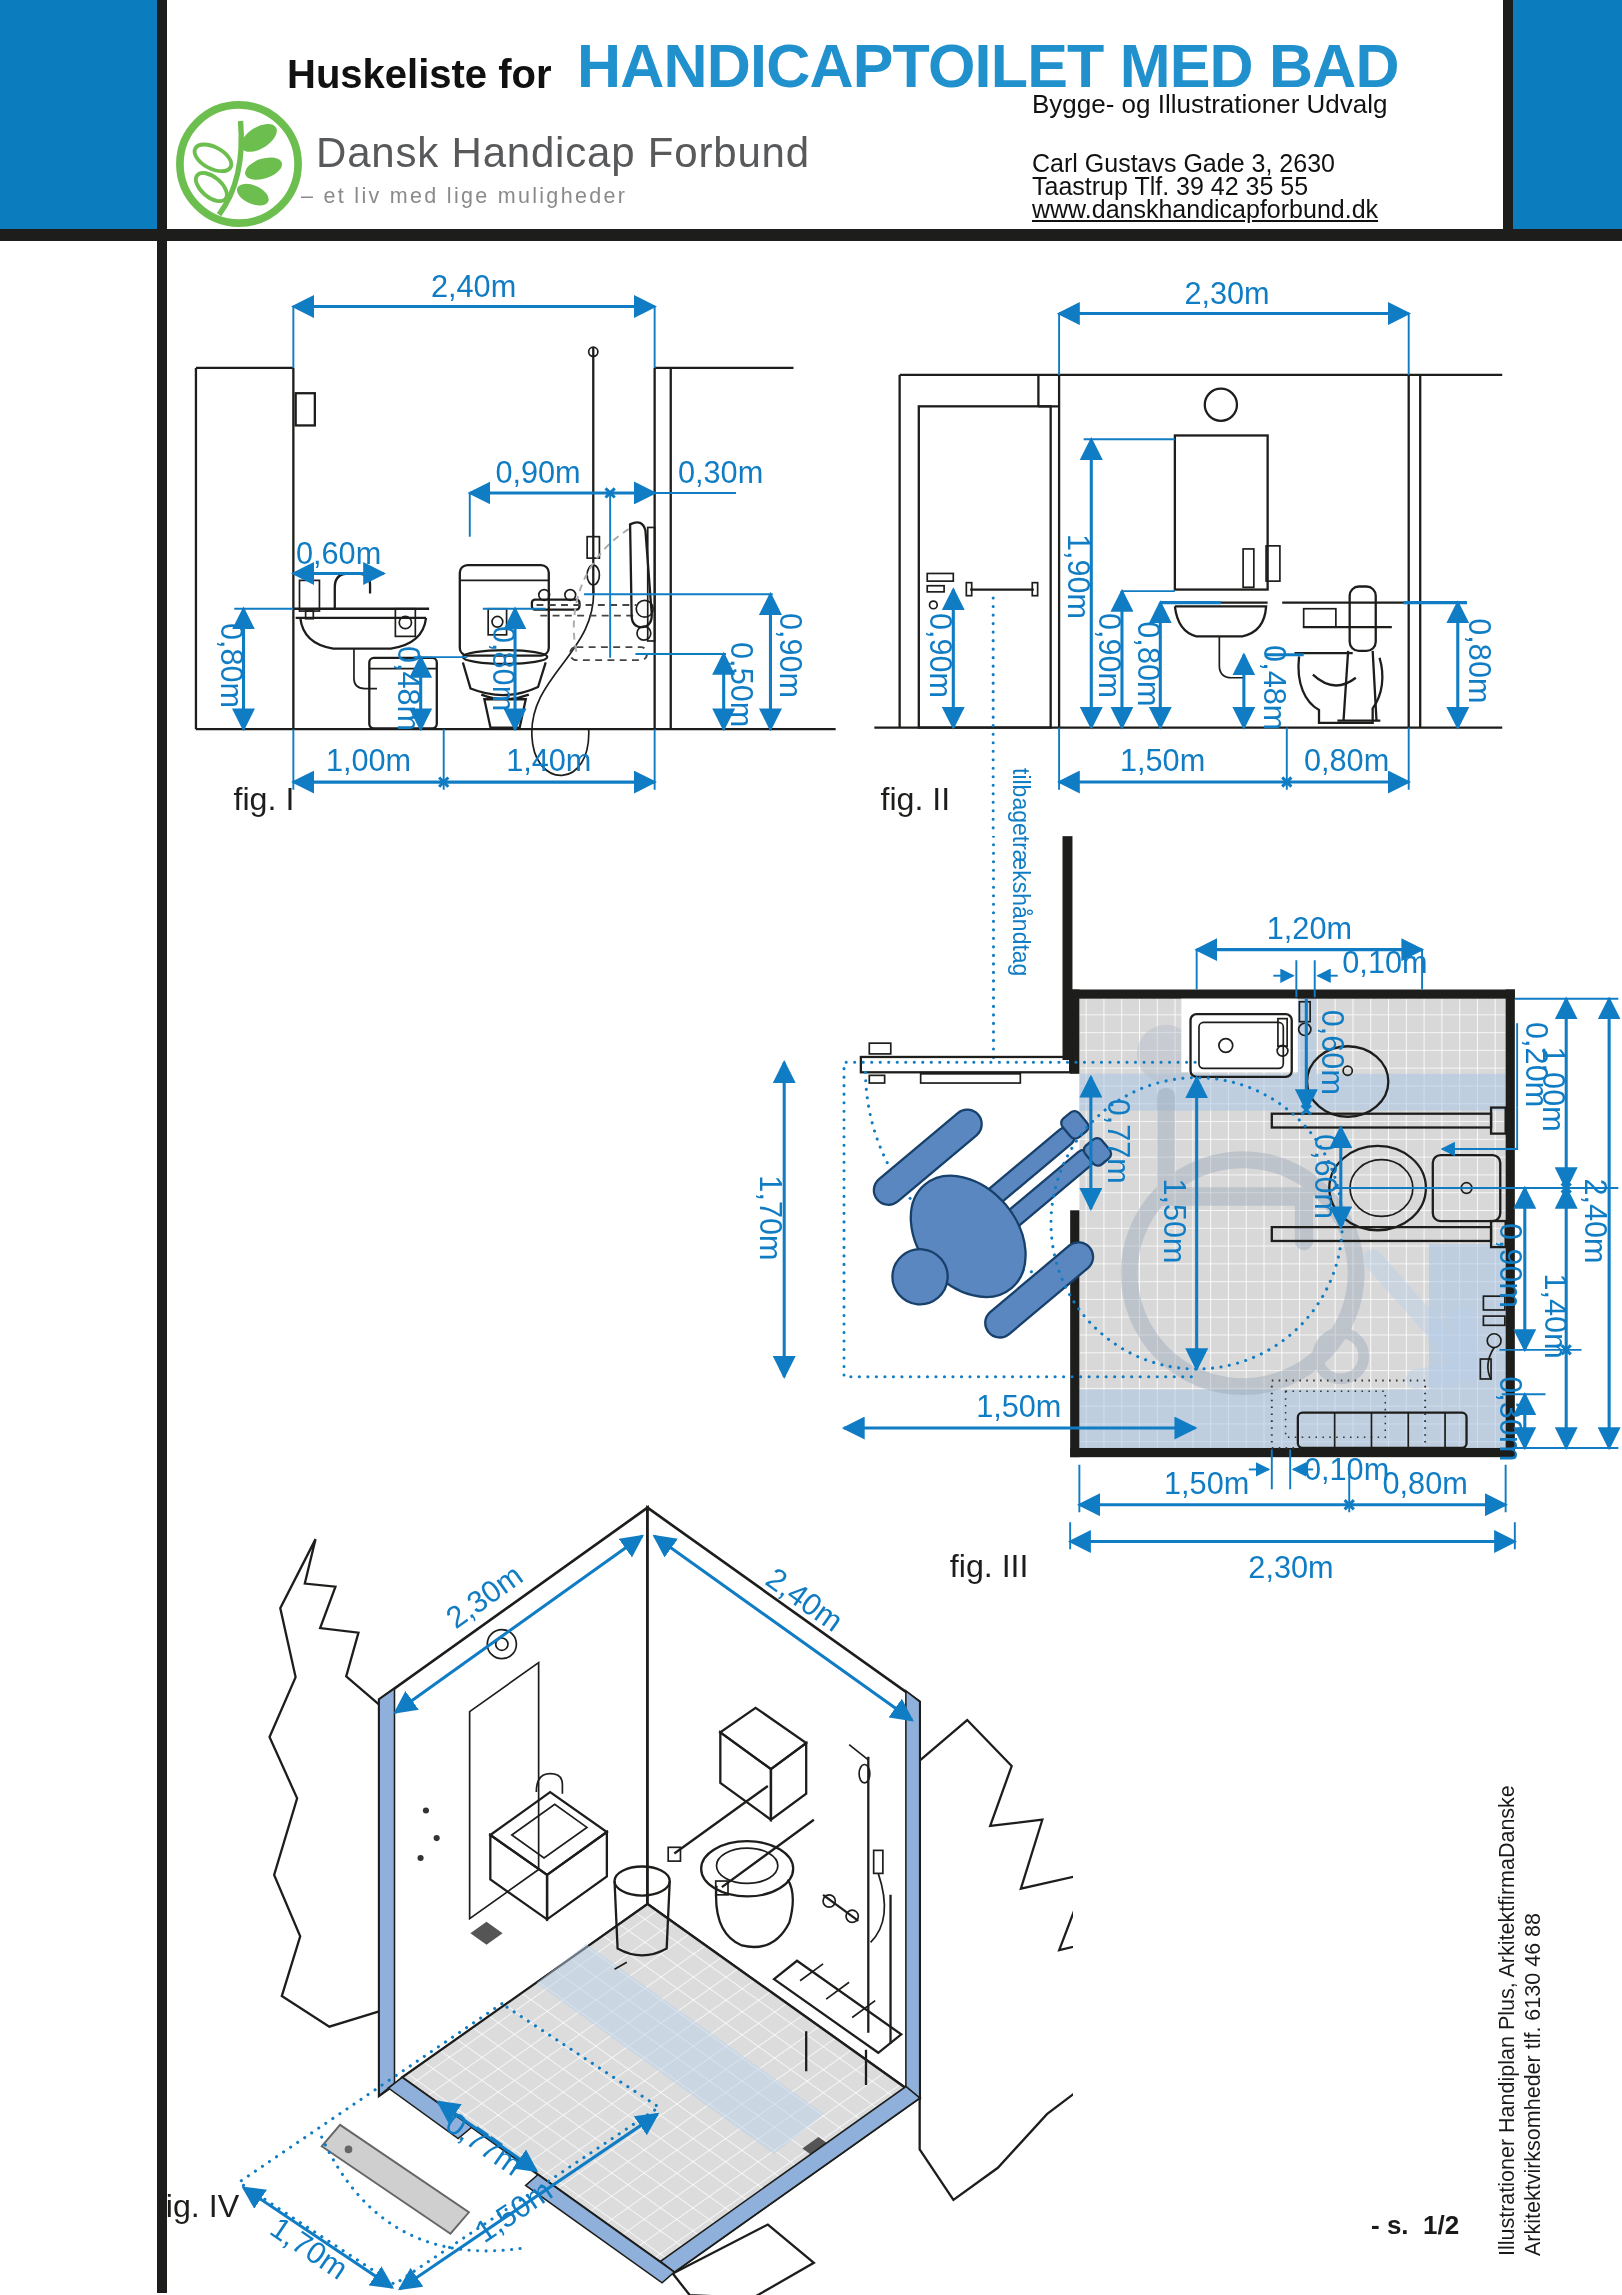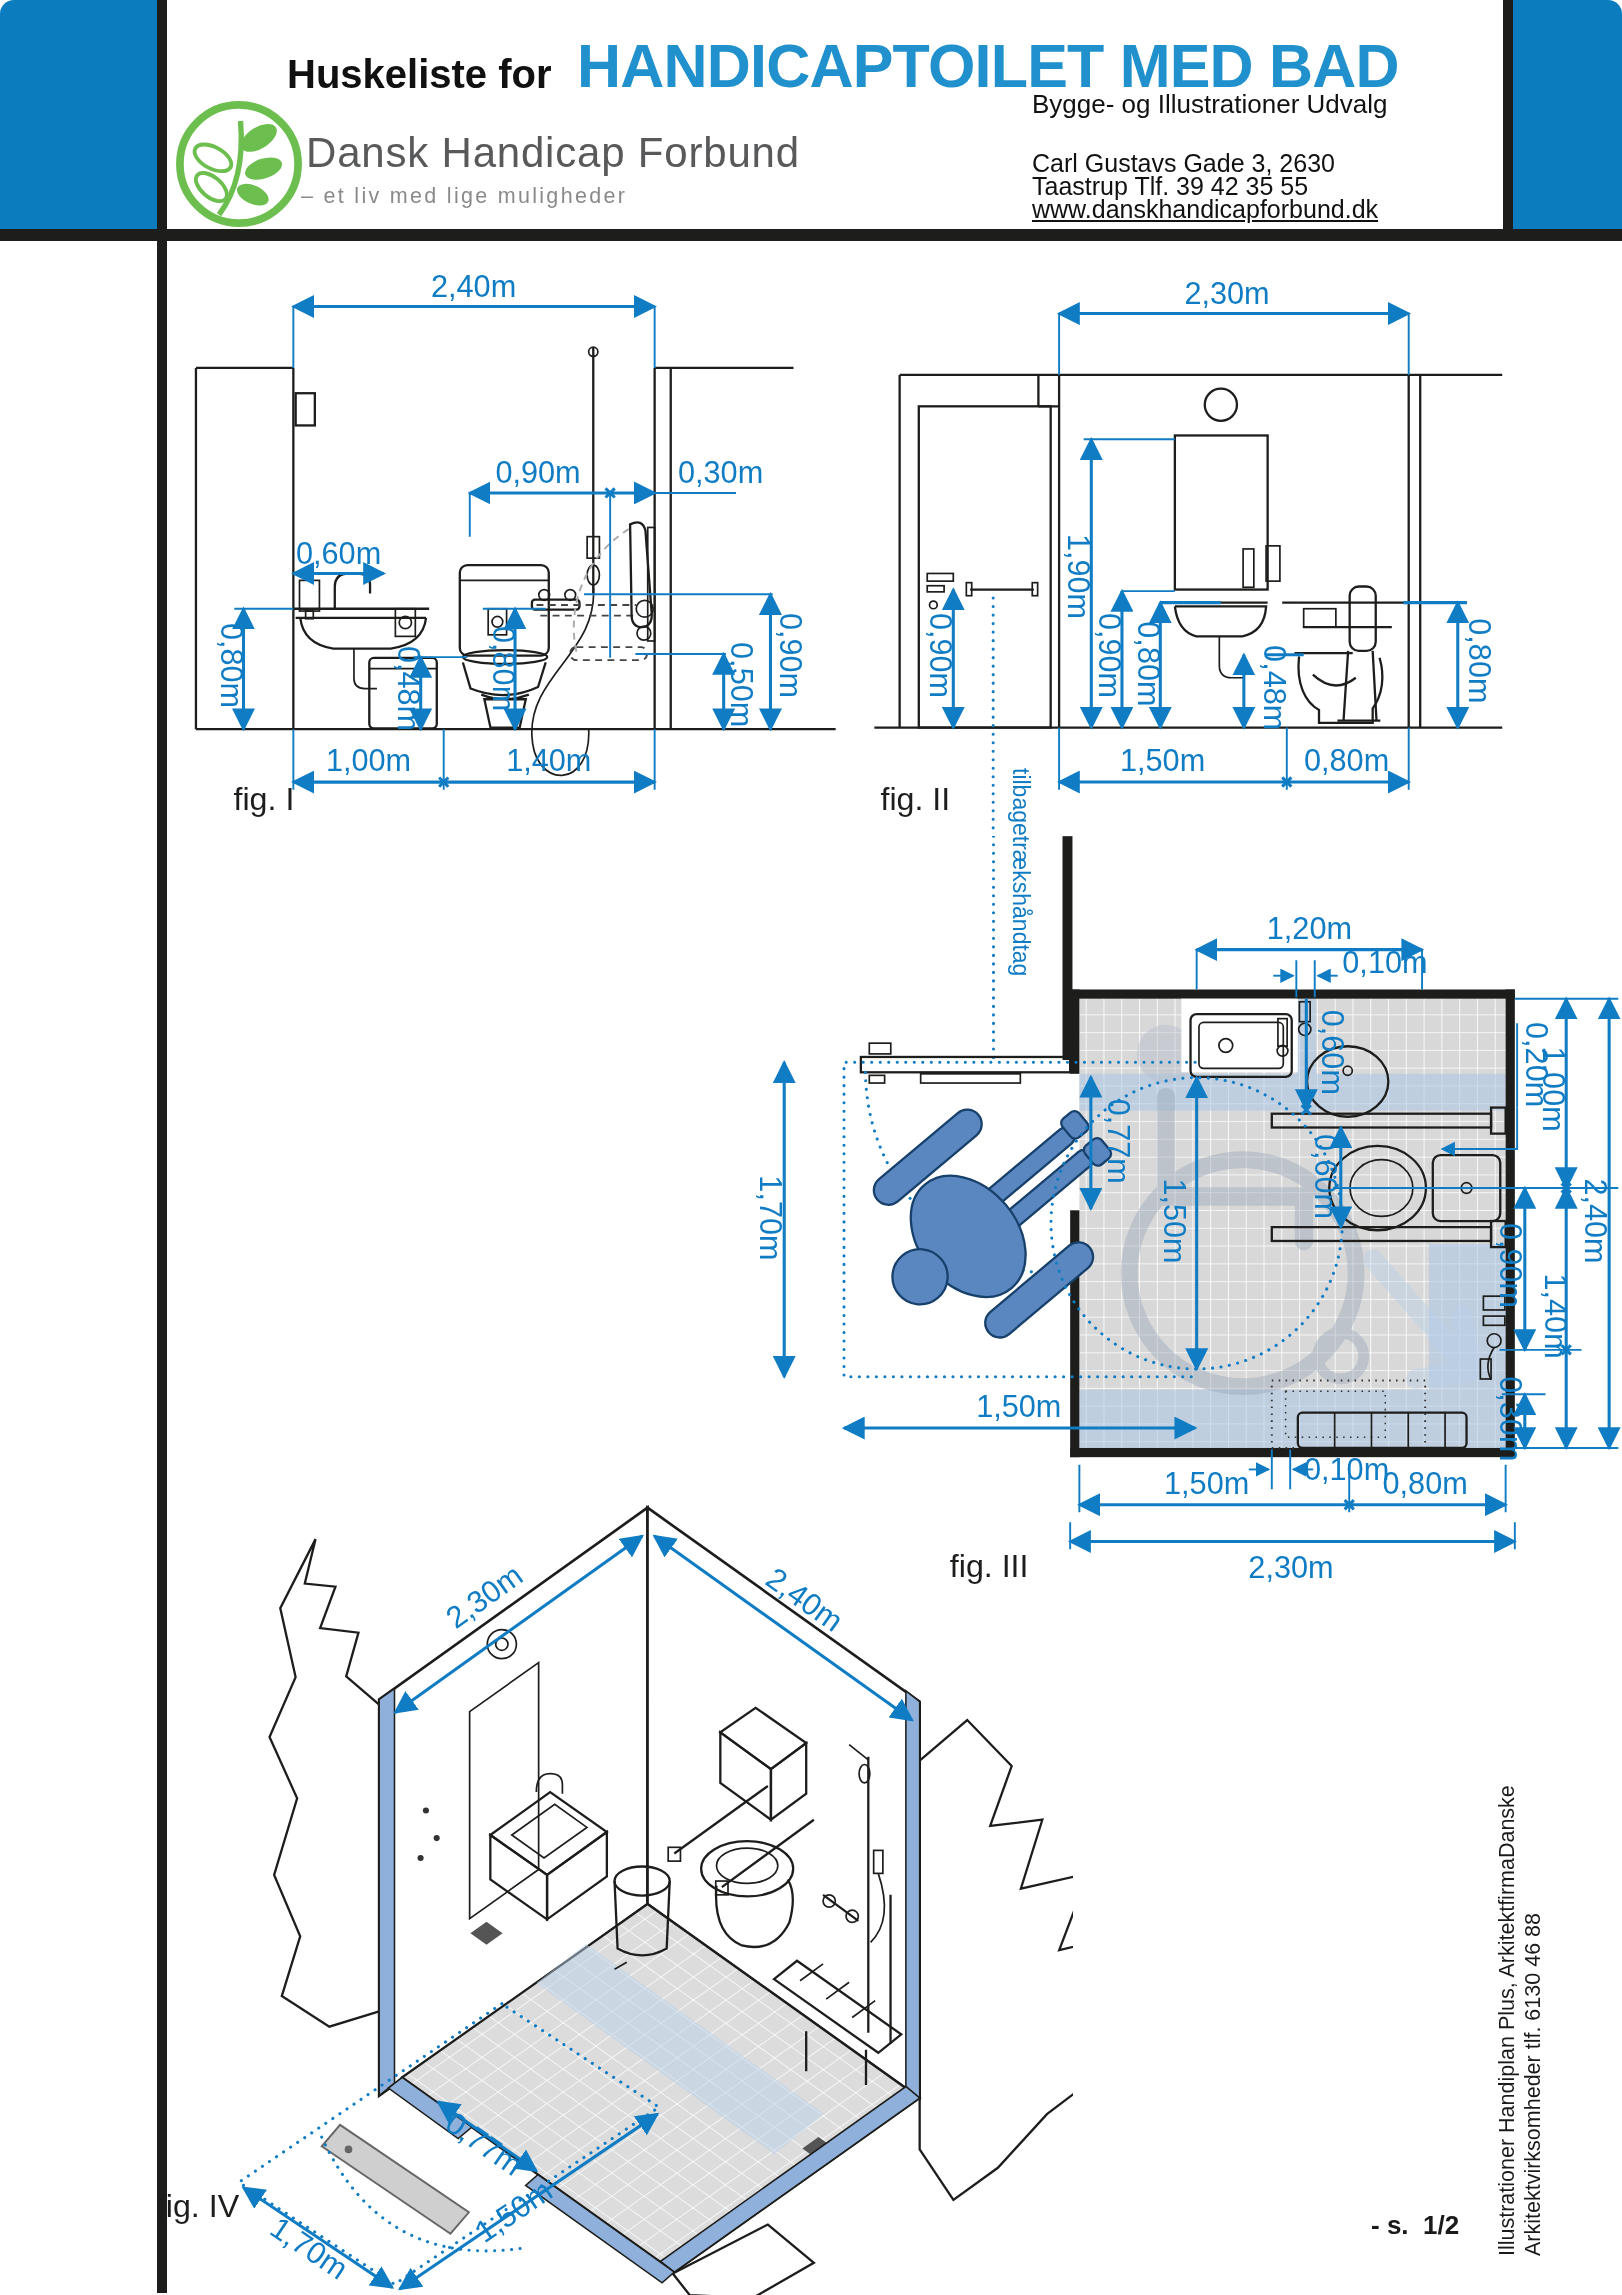--- a/index.html
+++ b/index.html
@@ -1,17 +1,17 @@
 <!DOCTYPE html>
 <html style="font-size:12.3px"><head>
 <meta charset="utf-8">
 <style>
   html,body{margin:0;padding:0;background:#fff;}
   #page{position:relative;width:1622px;height:2295px;background:#fff;overflow:hidden;
-        font-family:"Liberation Sans",sans-serif;border-radius:14px;}
+        font-family:"Liberation Sans",sans-serif;}
   .abs{position:absolute;}
   
   .corner-blue{background:#0b7dbf;}
   .bar-black{background:#1d1d1b;}
   .pretitle{font-size:40px;font-weight:bold;color:#111;white-space:nowrap;}
   .doctitle{font-size:61px;font-weight:bold;color:#2191ce;letter-spacing:-0.8px;white-space:nowrap;}
   .committee{font-size:26px;color:#111;white-space:nowrap;}
   .addr{font-size:25px;color:#111;line-height:23px;white-space:nowrap;}
   .addr .web{text-decoration:underline;}
   .orgname{font-size:42px;color:#58595b;letter-spacing:0.8px;white-space:nowrap;}
@@ -53,21 +53,21 @@
 
   <svg class="abs" style="left:173px;top:98px;" width="132" height="132" viewBox="0 0 172 172">
     <circle cx="86" cy="86" r="77" fill="#fff" stroke="#6cbf4e" stroke-width="10"></circle>
     <path d="M60,152 C84,120 92,78 88,30" stroke="#6cbf4e" stroke-width="7" fill="none"></path>
     <ellipse cx="112" cy="52" rx="26" ry="14" fill="#6cbf4e" transform="rotate(-32 112 52)"></ellipse>
     <ellipse cx="118" cy="92" rx="25" ry="13" fill="#6cbf4e" transform="rotate(-18 118 92)"></ellipse>
     <ellipse cx="104" cy="126" rx="22" ry="12" fill="#6cbf4e" transform="rotate(24 104 126)"></ellipse>
     <ellipse cx="52" cy="78" rx="26" ry="14" fill="#fff" stroke="#6cbf4e" stroke-width="5" transform="rotate(28 52 78)"></ellipse>
     <ellipse cx="50" cy="116" rx="24" ry="13" fill="#fff" stroke="#6cbf4e" stroke-width="5" transform="rotate(40 50 116)"></ellipse>
   </svg>
-  <div class="abs orgname" style="left:306px;top:129px;">Dansk Handicap Forbund</div>
+  <div class="abs orgname" style="left:316px;top:129px;">Dansk Handicap Forbund</div>
   <div class="abs tagline" style="left:301px;top:184px;">– et liv med lige muligheder</div>
 
   <svg class="abs" style="left:176px;top:268px;" width="675" height="568" viewBox="230 350 880 740">
     <defs>
       <marker id="a1" viewBox="0 0 10 10" refX="9" refY="5" markerWidth="7.5" markerHeight="7.5" orient="auto-start-reverse">
         <path d="M0 0 L10 5 L0 10 z" fill="#0f7cc4"></path>
       </marker>
     </defs>
 
     <g>

